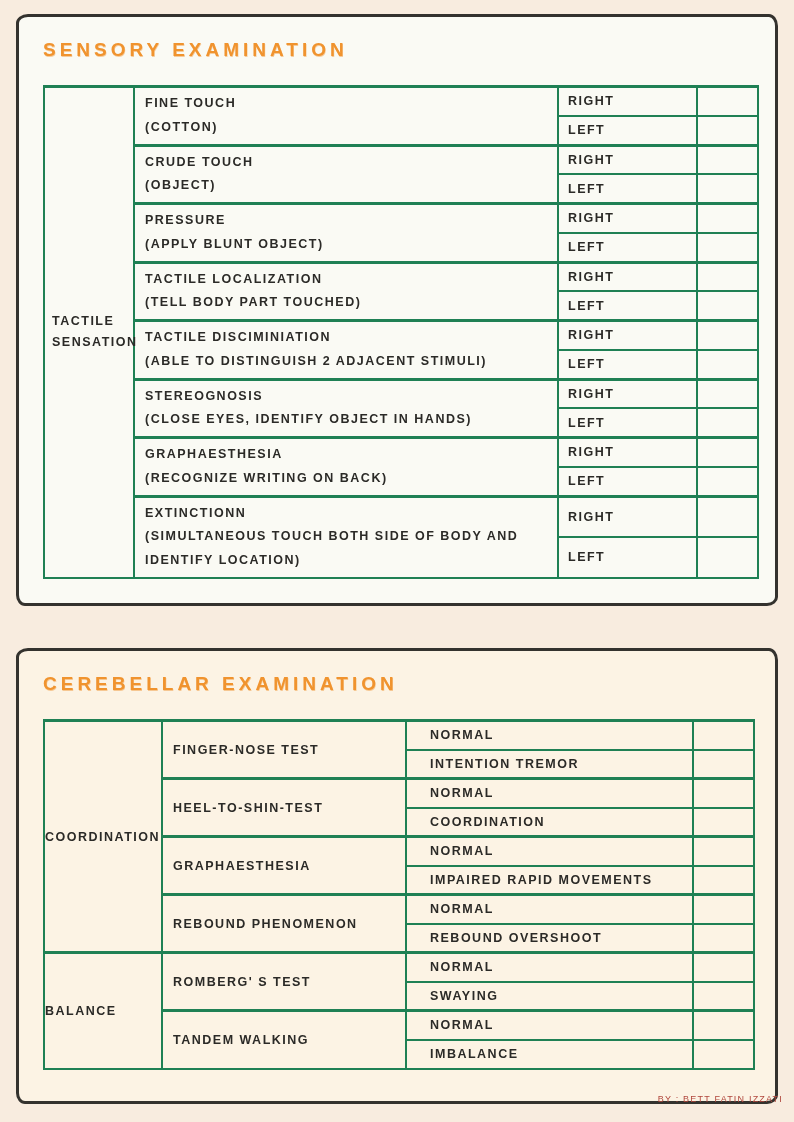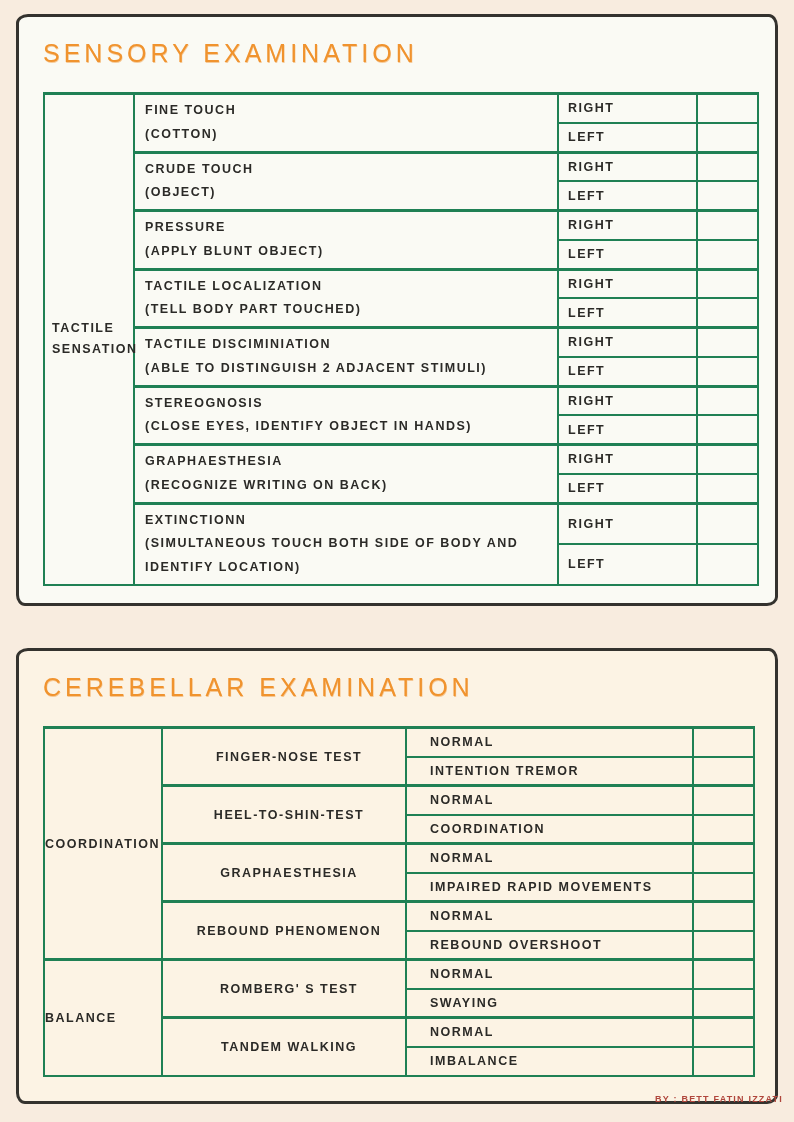--- a/index.html
+++ b/index.html
@@ -17,22 +17,22 @@
     width: 762px;
     border: 3px solid #34322e;
     border-radius: 12px 9px 11px 9px / 9px 12px 9px 11px;
     padding: 20px 22px;
   }
   #panel-sensory { top: 14px; height: 592px; background: #fafaf4; }
   #panel-cerebellar { top: 648px; height: 456px; background: #fcf3e4; }
 
   .panel-title {
     color: #f0932e;
-    font-size: 25px;
-    font-weight: normal;
+    font-size: 19px;
+    font-weight: bold;
     letter-spacing: 4px;
     margin: 2px 0 24px 2px;
     text-shadow: 0.5px 0.5px 0 rgba(240,147,46,0.45);
   }
 
   table {
     border-collapse: collapse;
     table-layout: fixed;
   }
   td {
@@ -49,29 +49,29 @@
   #sensory-table td { height: 29px; }
   #sensory-table tr.tall td { height: 35px; border-radius: 23px; }
   #sensory-table td.cat { padding-left: 7px; line-height: 1.75; }
   #sensory-table td.desc { padding: 4px 10px; line-height: 1.9; }
   #sensory-table td.side { padding-left: 9px; margin-top: 36px; }
 
   
   #cerebellar-table { width: 710px; margin-left: 2px; }
   #cerebellar-table td { height: 29px; }
   #cerebellar-table td.cat { padding-left: 0; }
-  #cerebellar-table td.test { padding-left: 10px; text-align: center; }
+  #cerebellar-table td.test { padding-left: 10px; }
   #cerebellar-table td.option { padding-left: 23px; }
 
   .credit {
     position: absolute;
     top: 1094px;
     right: 11px;
     font-size: 9px;
-    font-weight: bold;
+    font-weight: normal;
     letter-spacing: 1.2px;
     color: #b0463c;
   }
 </style>
 </head>
 <body>
 
 <div class="panel" id="panel-sensory">
   <div class="panel-title">SENSORY EXAMINATION</div>
 

